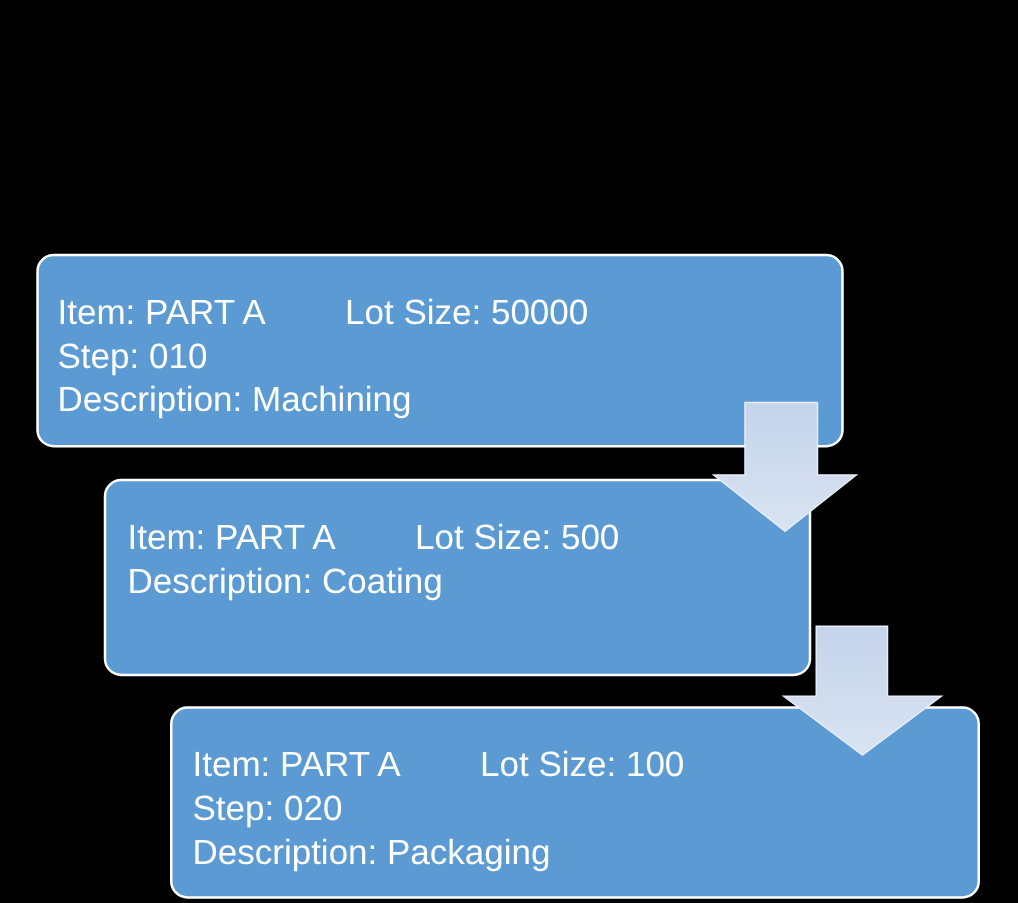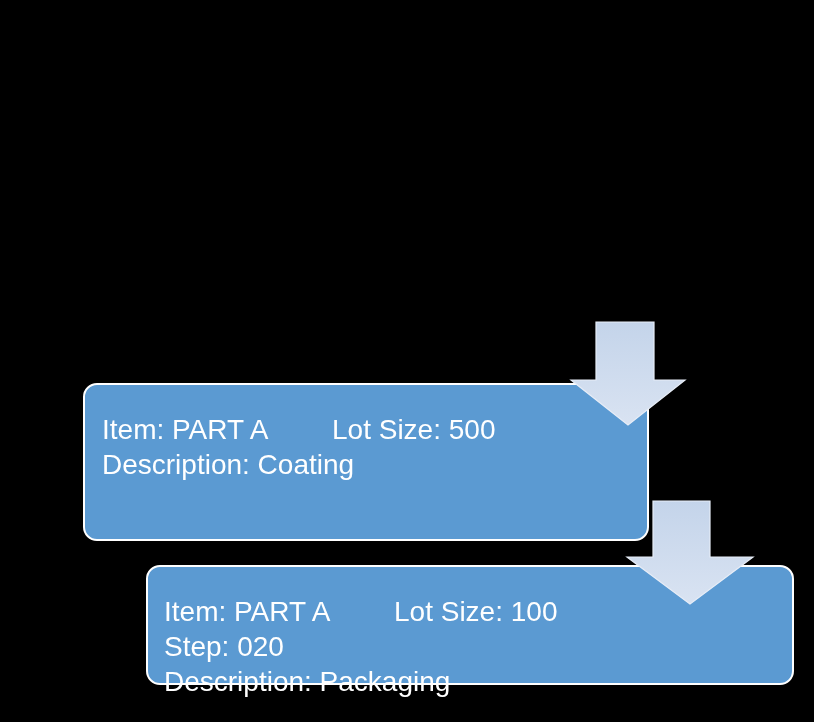--- a/index.html
+++ b/index.html
@@ -22,41 +22,48 @@
     border: 2.5px solid #FFFFFF;
     border-radius: 14px;
     color: #FFFFFF;
     font-size: 28px;
     line-height: 35px;
     padding: 27px 10px 0 15px;
     white-space: nowrap;
   }
   .box-1 { left: 29px;  top: 203px; width: 646px; height: 155px; }
   .box-2 { left: 83px;  top: 383px; width: 566px; height: 158px; }
-  .box-3 { left: 146px; top: 565px; width: 648px; height: 120px; }
+  .box-3 { left: 136px; top: 565px; width: 648px; height: 154px; }
   .box-2 { padding-left: 17px; }
   .box-3 { padding-left: 16px; }
   .tab-cell {
     display: inline-block;
     width: 230px;
   }
   .arrow-layer {
     position: absolute;
     left: 0;
     top: 0;
     width: 814px;
     height: 722px;
     pointer-events: none;
   }
 </style>
 </head>
 <body>
 
 <div class="canvas">
 
+  <div class="process-box box-1">
+    <div>
+      <span class="tab-cell">Item: PART A</span><span>Lot Size: 50000</span>
+    </div>
+    <div>Step: 010</div>
+    <div>Description: Machining</div>
+  </div>
 
   <div class="process-box box-2">
     <div>
       <span class="tab-cell">Item: PART A</span><span>Lot Size: 500</span>
     </div>
     <div>Description: Coating</div>
   </div>
 
   <div class="process-box box-3">
     <div>

